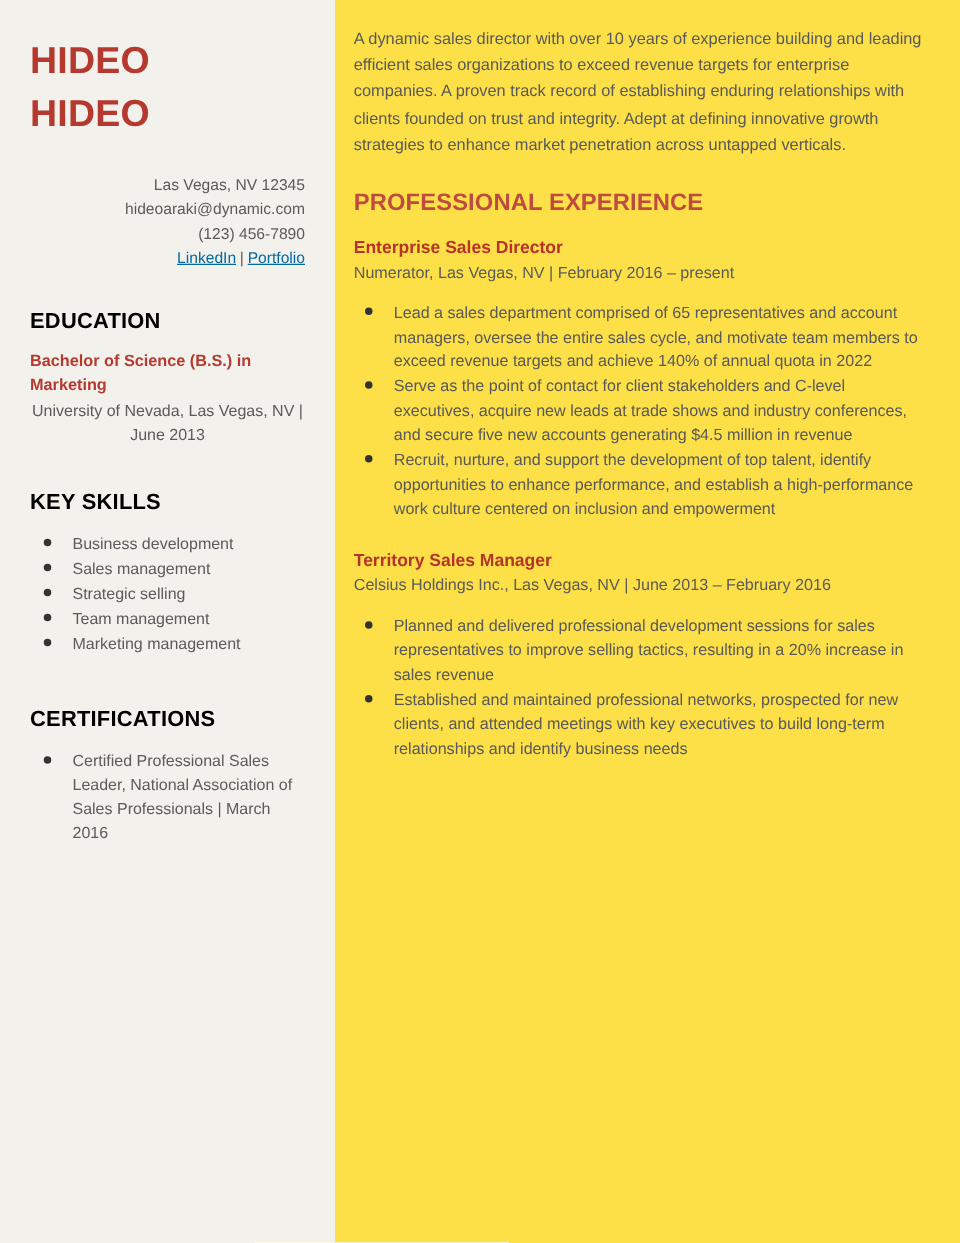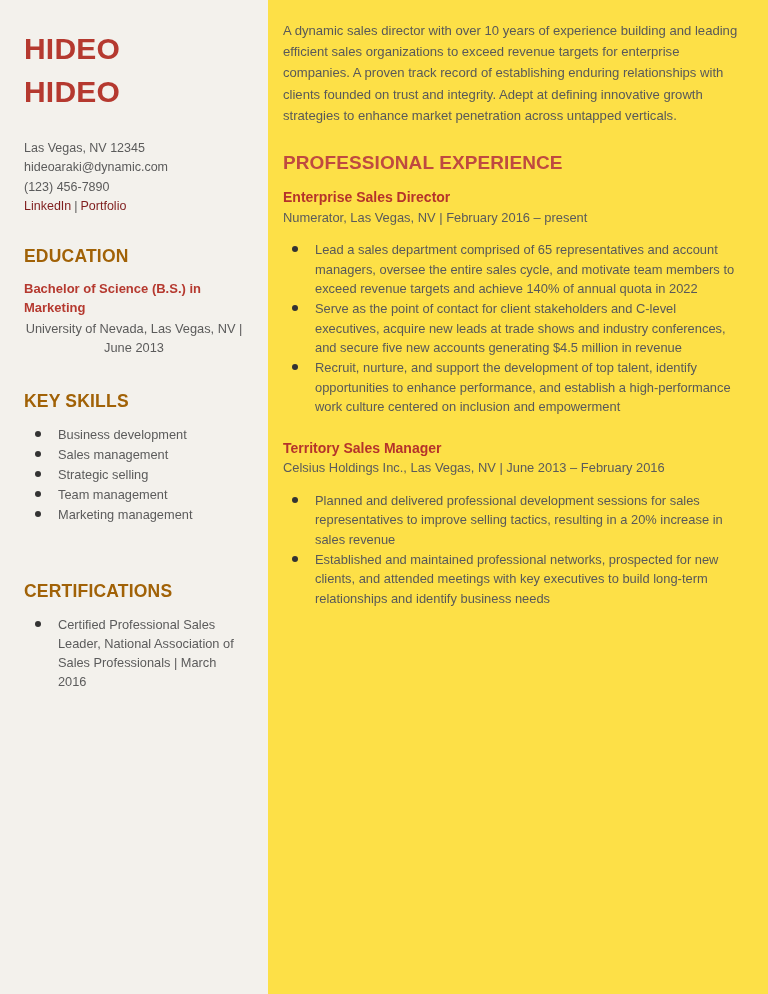--- a/index.html
+++ b/index.html
@@ -39,33 +39,34 @@
     line-height: 1.42;
     letter-spacing: 0.2px;
   }
 
   .contact {
     color: #5b5b5b;
     font-size: 12.5px;
     line-height: 1.54;
     margin-bottom: 30px;
   }
-  .contact .line { white-space: nowrap; }
+  .contact .line { white-space: nowrap; text-align: right; }
   .contact a,
   .contact .link {
-    color: #7f1d1d;
+    color: #0369a1;
+    text-decoration: underline;
     cursor: pointer;
   }
   .contact .sep {
     text-decoration: none;
     padding: 0 3px;
   }
 
   .side-heading {
-    color: #a16207;
+    color: #000000;
     font-size: 17.5px;
     font-weight: bold;
     letter-spacing: 0.2px;
     margin: 0 0 13px 0;
   }
 
   .edu-degree {
     color: #b5392f;
     font-size: 13px;
     font-weight: bold;
@@ -74,21 +75,21 @@
   }
   .edu-school {
     color: #5b5b5b;
     font-size: 12.8px;
     line-height: 1.46;
     text-align: center;
   }
 
   .side-block { margin-bottom: 30px; }
   .side-block.edu { margin-bottom: 34px; }
-  .side-block.skills { margin-bottom: 56px; }
+  .side-block.skills { margin-bottom: 40px; }
 
   ul.bullets {
     list-style: none;
     margin: 0;
     padding: 0;
   }
   ul.bullets li {
     position: relative;
     padding-left: 34px;
     color: #5b5b5b;

